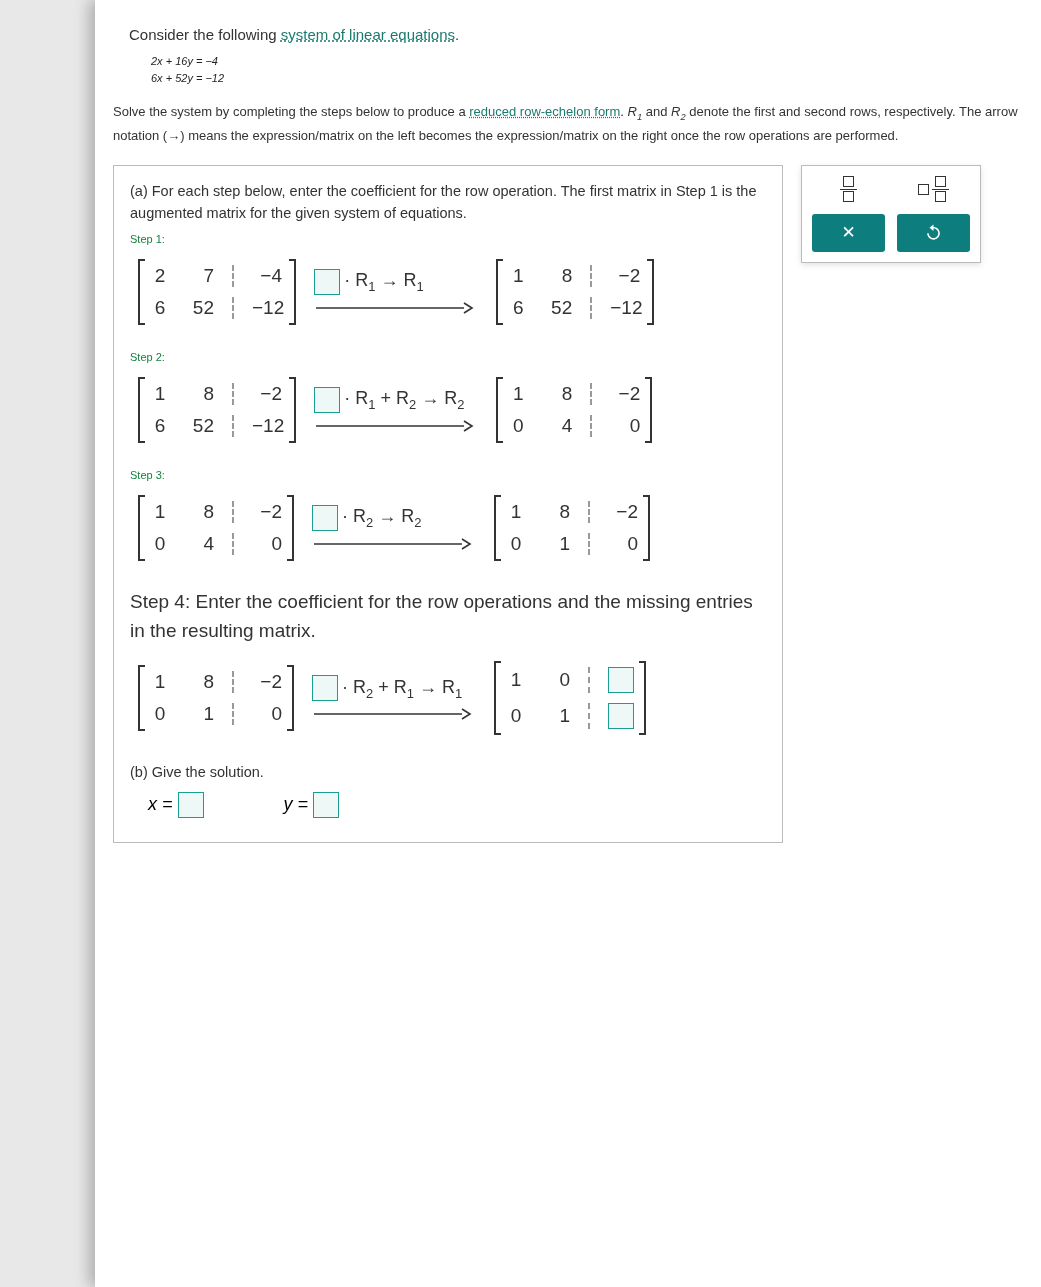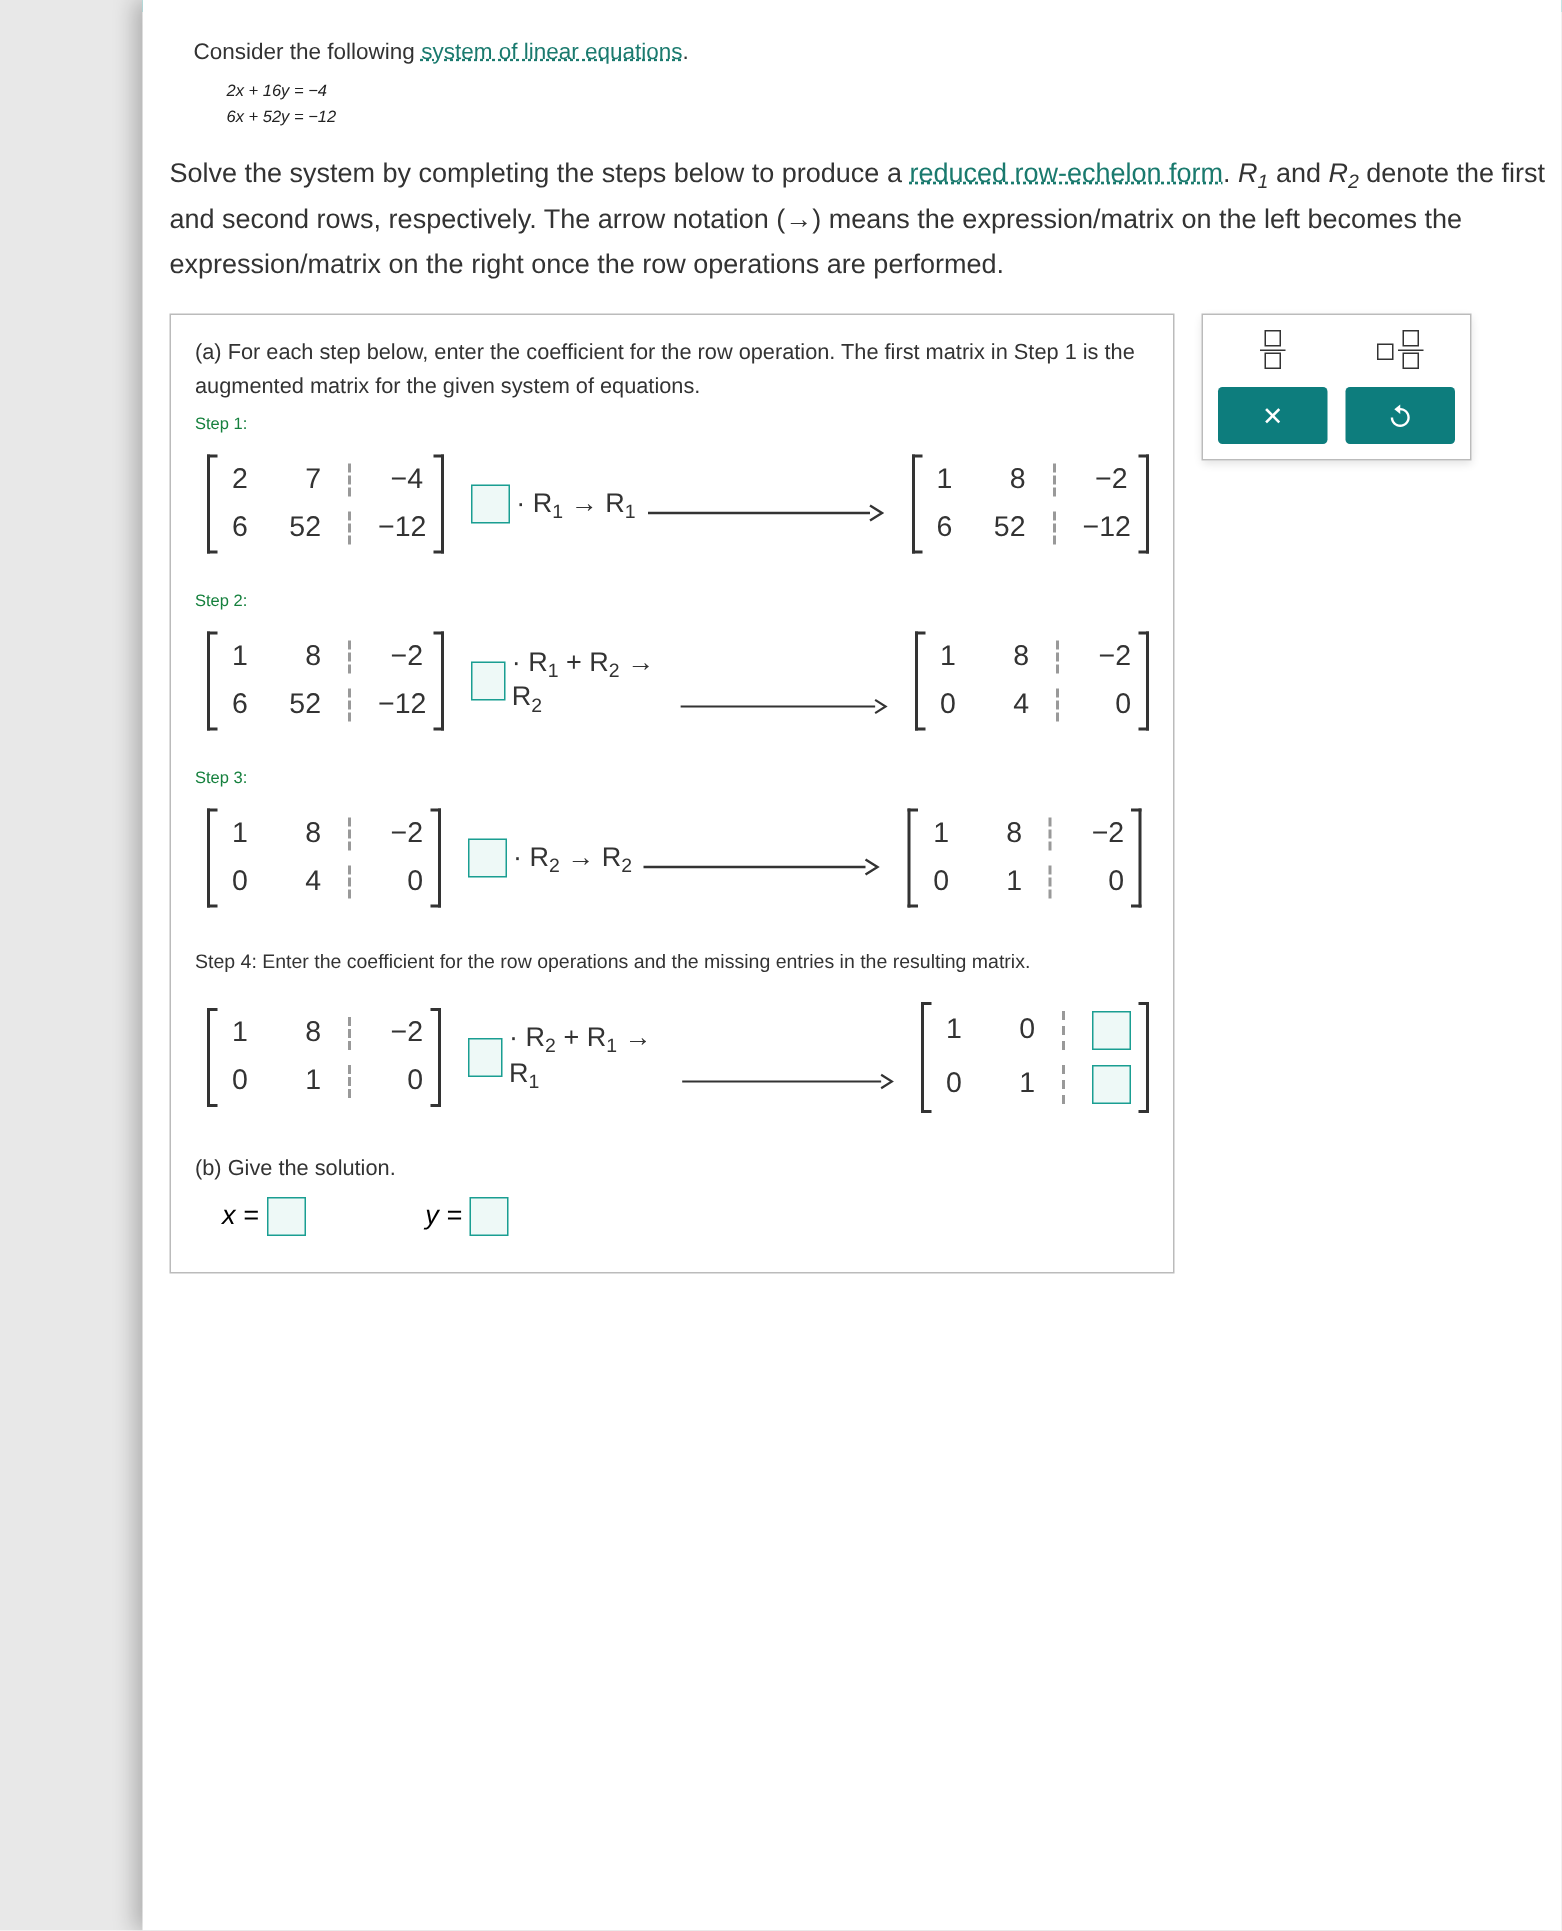--- a/index.html
+++ b/index.html
@@ -4,49 +4,49 @@
 <style>
 *{box-sizing:border-box;margin:0;padding:0}
 body{font-family:Arial,Helvetica,sans-serif;background:#e8e8e8;width:1041px;height:1287px;overflow:hidden;position:relative}
 .page{background:#fff;margin:0 0 0 95px;width:946px;min-height:1287px;padding:22px 0 25px 18px;position:relative;box-shadow:-6px 0 14px rgba(0,0,0,.25)}
 .topbar{position:absolute;top:0;left:95px;right:0;height:8px;background:#00a8a8}
 .chev{position:absolute;top:8px;left:118px;width:26px;height:18px;display:flex;align-items:center;justify-content:center;background:#fff;border:1px solid #ddd;border-top:none;border-radius:0 0 4px 4px}
 .chev svg{width:14px;height:14px}
 .intro{font-size:15px;color:#333;margin:4px 16px 10px}
 .ul{color:#1a7a6e;text-decoration:underline dotted}
 .eqs{margin:6px 0 14px 38px;font-size:11px;font-style:italic;color:#222;line-height:1.55}
-.desc{font-size:18px;color:#333;line-height:1.65;margin-bottom:18px;padding-right:6px}
+.desc{font-size:13px;color:#333;line-height:1.65;margin-bottom:18px;padding-right:6px}
 .sub{font-size:.72em;vertical-align:sub}
 .rowwrap{display:flex;gap:18px;align-items:flex-start}
 .panel{border:1px solid #bbb;padding:14px 16px 20px;width:670px}
 .ptxt{font-size:14.5px;color:#333;line-height:1.55}
 .steplbl{font-size:11px;color:#15803d;margin:8px 0 14px}
 .st{display:flex;align-items:center;gap:18px;margin:6px 0 26px 8px}
 .mat{display:flex;align-items:center;font-size:19px;color:#333}
 .br{width:7px;align-self:stretch;border:2px solid #333}
 .brl{border-right:none}
 .brr{border-left:none}
 .mrows{display:flex;flex-direction:column;gap:10px;padding:6px 5px}
 .mrow{display:flex;align-items:center;gap:14px}
 .mc{min-width:20px;text-align:center}
 .vd{width:0;align-self:stretch;border-left:2px dashed #999;margin:0 4px}
-.opcol{display:flex;flex-direction:row;align-items:flex-end;gap:6px;min-width:164px}
+.opcol{display:flex;flex-direction:column;align-items:flex-start;gap:6px;min-width:164px}
 .opx{display:flex;align-items:center;gap:4px;font-size:18px;color:#333}
 .ibox{width:26px;height:26px;border:1px solid #1a9e92;background:#eef9f7;display:inline-block}
 .arrow{width:160px;height:14px}
 .arrow svg{width:100%;height:100%}
 .tools{border:1px solid #bbb;padding:10px;width:180px;background:#fff;box-shadow:0 2px 6px rgba(0,0,0,.12)}
 .trow{display:flex;gap:12px;justify-content:center;margin-bottom:10px}
 .frac{display:inline-flex;flex-direction:column;align-items:center;font-size:13px;line-height:1}
 .frac .n{border-bottom:1.5px solid #333;padding:0 3px}
 .frac .d{padding-top:1px}
 .sq{width:11px;height:11px;border:1.4px solid #333;display:inline-block}
 .tbtn{flex:1;height:38px;background:#0d7d7d;color:#fff;display:flex;align-items:center;justify-content:center;border-radius:3px;font-size:17px;cursor:pointer}
 .tbtn svg{width:19px;height:19px;fill:#fff}
-.s4{font-size:13px;color:#333;line-height:1.55;margin:2px 0 16px}
+.s4{font-size:19px;color:#333;line-height:1.55;margin:2px 0 16px}
 .sol{display:flex;gap:80px;align-items:center;margin:8px 0 4px 18px;font-size:18px;font-style:italic}
 .sol .ibox{vertical-align:middle}
 .mcw{min-width:30px;text-align:right}
 </style>
 </head>
 <body>
 
 <div class="topbar"></div>
 <div class="chev">
   <svg viewBox="0 0 24 24">

